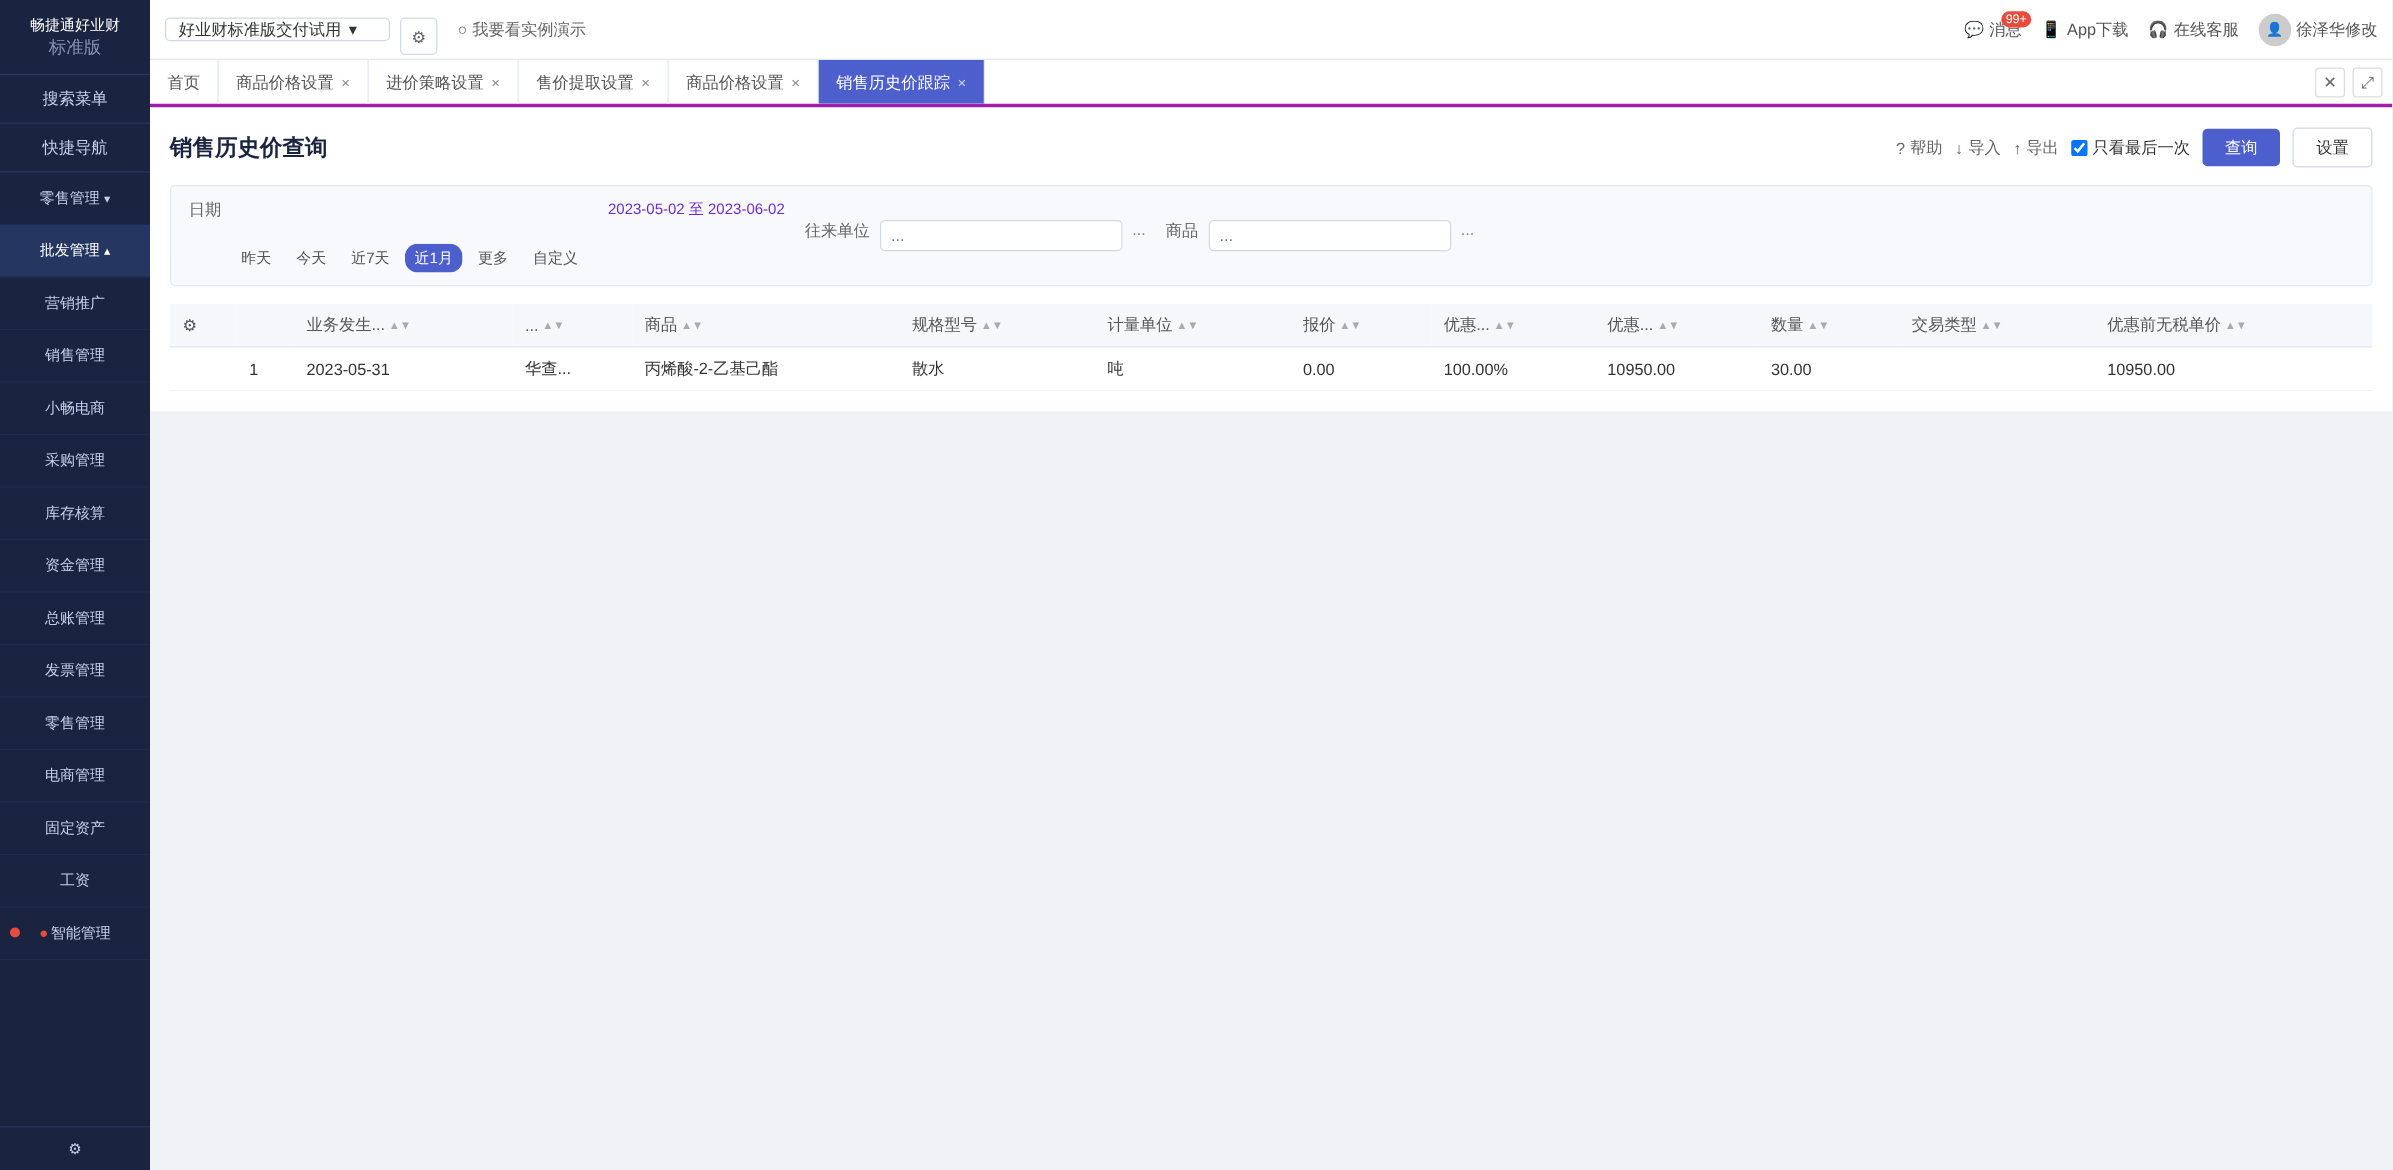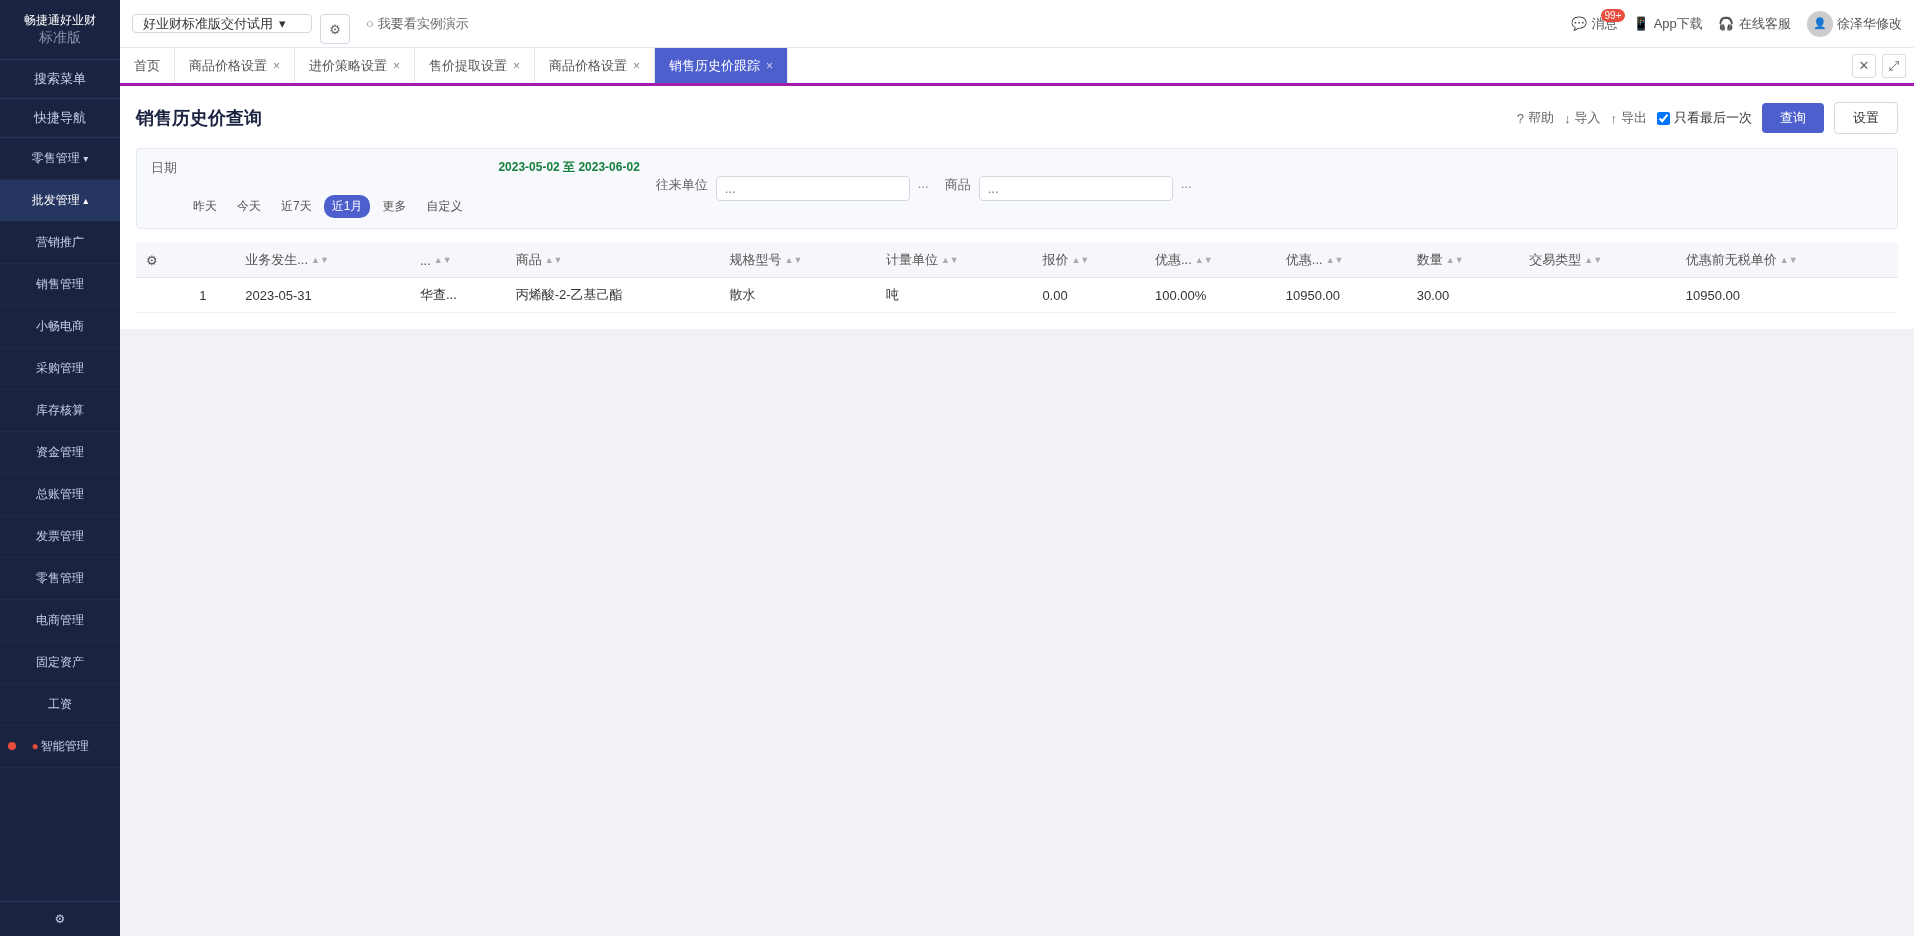--- a/index.html
+++ b/index.html
@@ -54,21 +54,21 @@
     .query-btn { background: #4c5fcc; color: #fff; border: none; border-radius: 4px; padding: 6px 18px; font-size: 13px; cursor: pointer; }
     .settings-btn { background: #fff; color: #333; border: 1px solid #d4d8e2; border-radius: 4px; padding: 6px 18px; font-size: 13px; cursor: pointer; }
 
     
     .filter-row { display: flex; align-items: center; gap: 16px; margin-bottom: 14px; background: #f8f9fc; border: 1px solid #e4e8ef; border-radius: 4px; padding: 10px 14px; flex-wrap: wrap; }
     .filter-group { display: flex; align-items: flex-start; gap: 8px; }
     .filter-label { color: #666; font-size: 13px; white-space: nowrap; }
     .filter-date-btns { display: flex; align-items: center; gap: 4px; }
     .date-btn { padding: 2px 7px; border-radius: 3px; font-size: 12px; color: #555; cursor: pointer; border: 1px solid transparent; margin-top: 36px; }
     .date-btn.active { background: #4c5fcc; color: #fff; border-radius: 10px; }
-    .date-range { font-size: 12px; color: #15803d; margin-left: 20px; font-weight: bold; }
+    .date-range { font-size: 12px; color: #6d28d9; margin-left: 8px; }
     .filter-input { border: 1px solid #d4d8e2; border-radius: 4px; padding: 4px 8px; font-size: 13px; min-width: 120px; color: #333; }
     .filter-more { color: #888; font-size: 13px; cursor: pointer; }
 
     
     .table-wrap { overflow-x: auto; }
     table { width: 100%; border-collapse: collapse; font-size: 13px; }
     thead tr { background: #f5f7fa; }
     thead th { padding: 8px 10px; text-align: left; color: #555; font-weight: 500; border-bottom: 1px solid #e4e8ef; white-space: nowrap; }
     tbody tr { background: #fff; }
     tbody tr:nth-child(even) { background: #fafbfc; }

